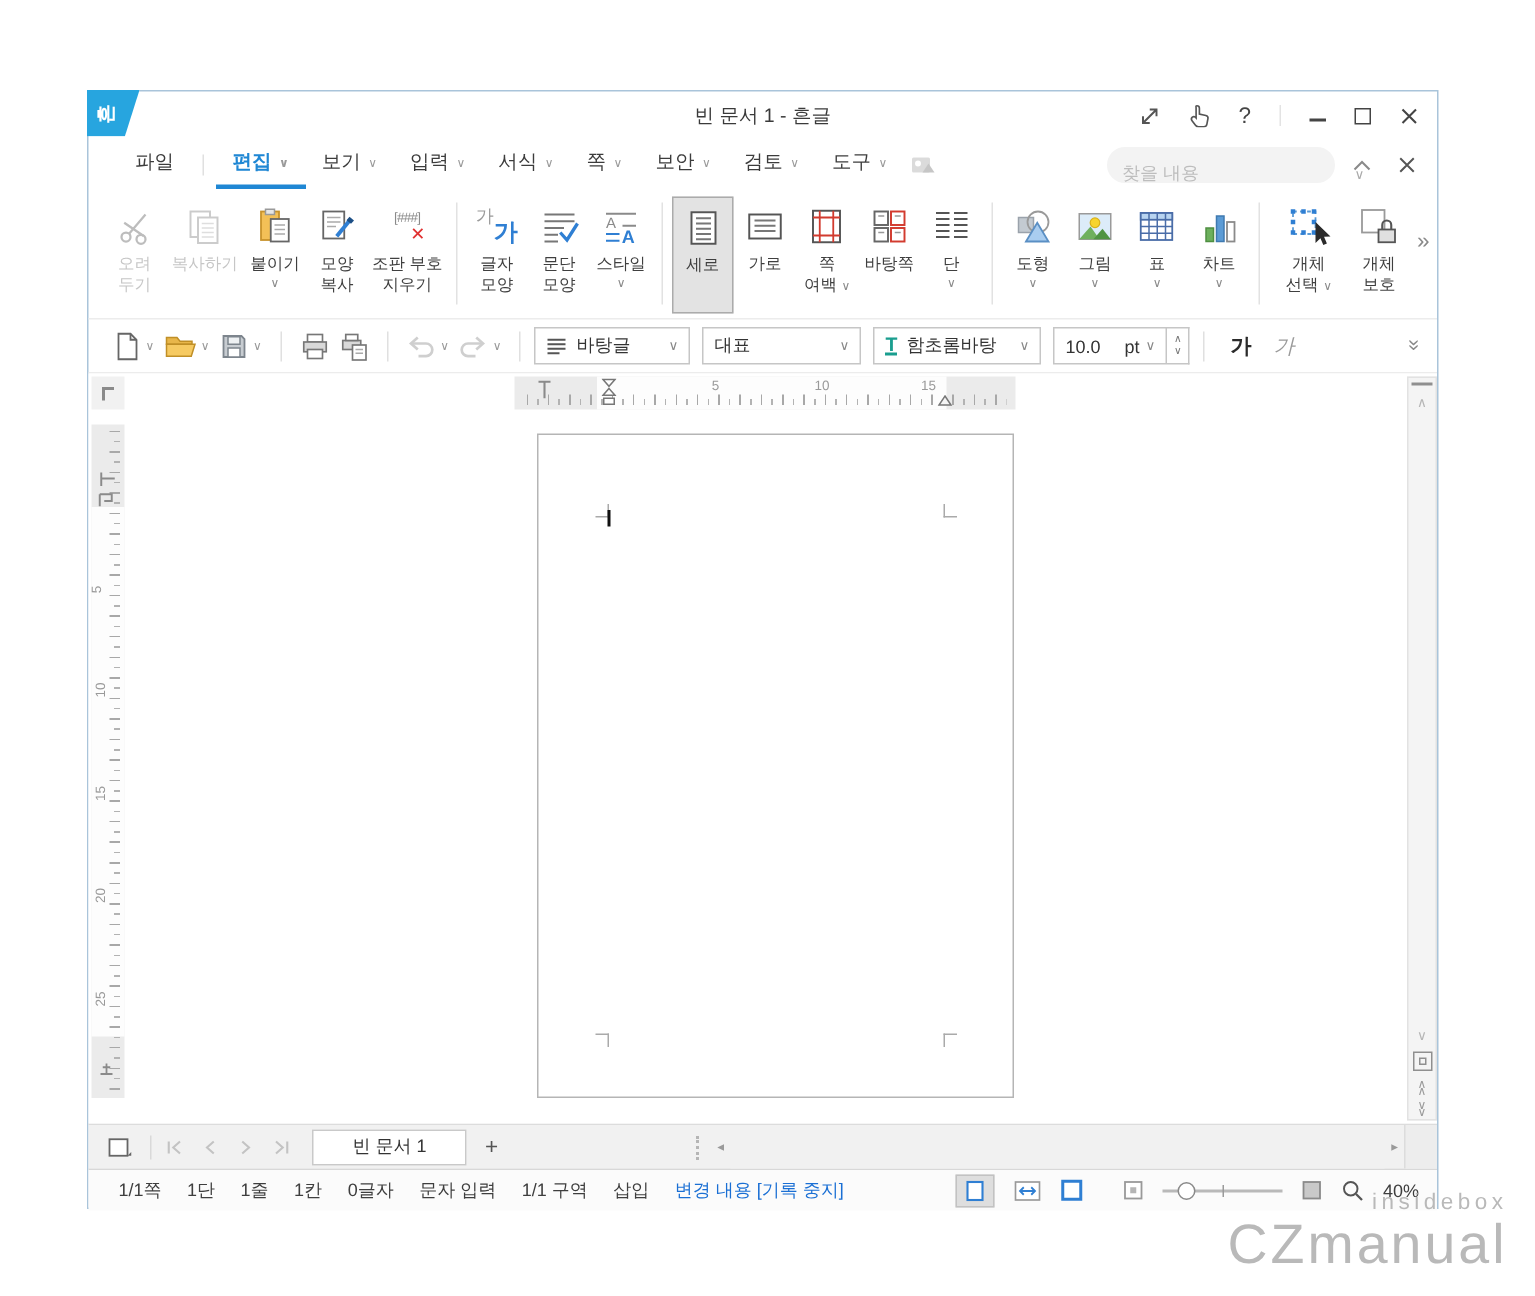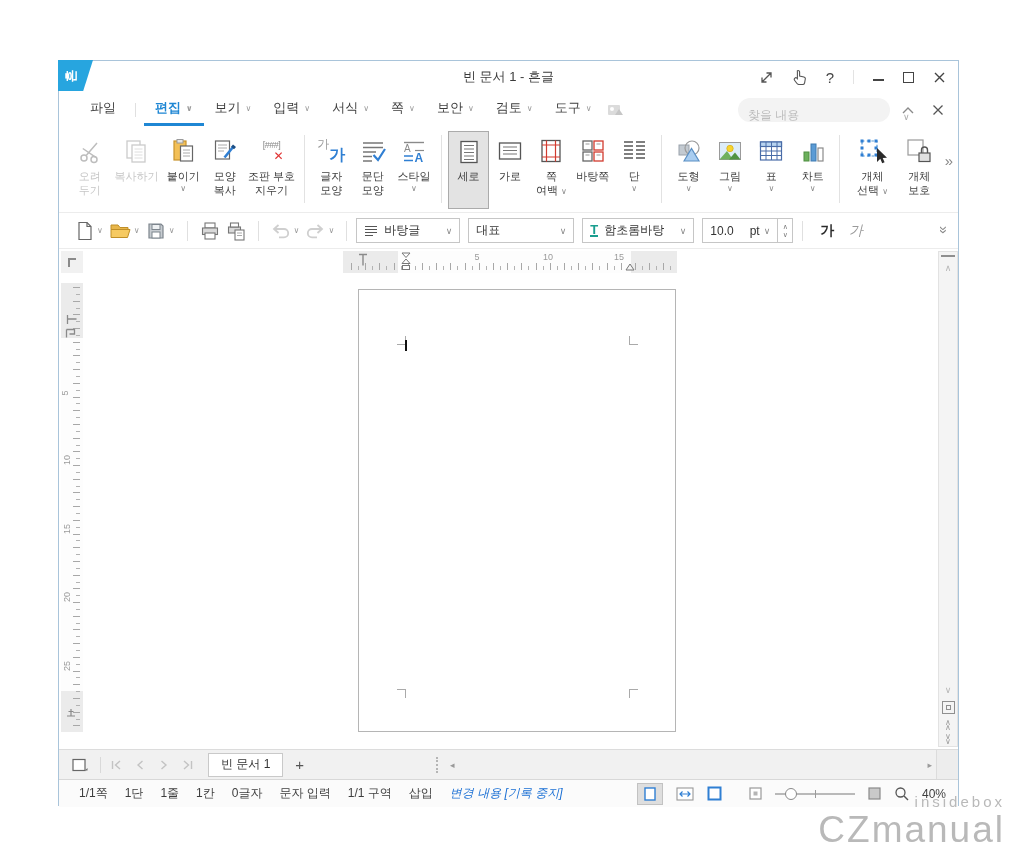--- a/index.html
+++ b/index.html
@@ -39,21 +39,21 @@
 
   
   .ribbon { position:relative; height:87px; display:flex; align-items:flex-start; padding:5px 18px 0 10px; border-bottom:1px solid #ececec; }
   .rbtn { width:46px; display:flex; flex-direction:column; align-items:center; padding-top:2px; cursor:default; }
   .rbtn.wide { width:58px; }
   .ricon { height:36px; display:flex; align-items:center; justify-content:center; }
   .rlabel { font-size:11px; color:#3f3f3f; text-align:center; line-height:14px; white-space:nowrap; }
   .rbtn .chev { font-size:8px; color:#8a8a8a; margin-top:1px; }
   .rlabel .chev-inline { font-size:8px; color:#8a8a8a; }
   .rbtn.disabled .rlabel { color:#c6c6c6; }
-  .rbtn.selected { background:#e3e3e3; border:1px solid #ababab; height:78px;font-family:Liberation Mono, monospace; }
+  .rbtn.selected { background:#e3e3e3; border:1px solid #ababab; height:78px; }
   .rdiv { width:1px; height:68px; background:#e2e2e2; margin:4px 6px 0; flex:none; }
   .ribbon-more { position:absolute; right:5px; top:26px; color:#888; font-size:15px; }
   .erase-ic { display:flex; flex-direction:column; align-items:center; line-height:11px; }
   .erase-ic .hash { font-size:9px; color:#8a8a8a; letter-spacing:-0.5px; }
   .erase-ic .redx { font-size:12px; font-weight:bold; color:#e03131; margin-left:14px; }
   .charshape-ic { position:relative; width:28px; height:30px; }
   .charshape-ic .small { position:absolute; left:0; top:0; font-size:12px; color:#9a9a9a; }
   .charshape-ic .big { position:absolute; right:0; bottom:0; font-size:16px; font-weight:bold; color:#2f7fd3; }
 
   
@@ -106,33 +106,33 @@
   .vs-track { flex:1; }
   .vs-box { width:13px; height:13px; border:1px solid #8f8f8f; display:flex; align-items:center; justify-content:center; margin:4px 0; }
   .vs-box div { width:5px; height:5px; border:1px solid #8f8f8f; }
   .dblchev { display:flex; flex-direction:column; line-height:5px; font-size:8px; color:#9a9a9a; margin:2px 0; }
 
   
   .tabstrip { height:30px; background:#f1f1f1; border-top:1px solid #dcdcdc; display:flex; align-items:center; padding-left:10px; }
   .ts-div { width:1px; height:16px; background:#d9d9d9; margin:0 9px; }
   .ts-nav { display:flex; align-items:center; gap:12px; margin-right:14px; }
   .doc-tab { height:24px; background:#fff; border:1px solid #c9c9c9; display:flex; align-items:center;
-    padding:0 12px; font-size:12px; color:#333; }
+    padding:0 26px; font-size:12px; color:#333; }
   .tab-add { font-size:15px; color:#555; padding:0 12px; }
   .hscroll { flex:1; display:flex; align-items:center; height:100%; margin-left:120px; }
   .hs-grip { width:4px; height:16px; border-left:2px dotted #b5b5b5; margin-right:6px; }
   .hs-arrow { font-size:9px; color:#9a9a9a; padding:0 4px; }
   .hs-track { flex:1; height:100%; background:#f1f1f1; }
   .hs-corner { width:22px; height:100%; background:#ededed; border-left:1px solid #dcdcdc; }
 
   
   .statusbar { height:28px; border-top:1px solid #d8d8d8; background:#fbfbfb; display:flex; align-items:center;
     padding:0 12px 0 20px; font-size:12px; color:#3e3e3e; }
   .sb-item { margin-right:17px; white-space:nowrap; }
-  .sb-track { color:#1a6fd4; white-space:nowrap;font-style:italic; }
+  .sb-track { color:#1a6fd4; white-space:nowrap; }
   .sb-right { margin-left:auto; display:flex; align-items:center; gap:13px; }
   .sb-sel { background:#dedede; border:1px solid #c2c2c2; padding:2px 4px; display:flex; }
   .sb-slider { position:relative; width:80px; height:14px; }
   .sb-slider .track { position:absolute; left:0; right:0; top:6px; height:2px; background:#b9b9b9; }
   .sb-slider .mid { position:absolute; left:40px; top:3px; width:1px; height:8px; background:#9a9a9a; }
   .sb-slider .handle { position:absolute; left:10px; top:1px; width:12px; height:12px; border-radius:50%;
     background:#fff; border:1px solid #8a8a8a; }
   .sb-zoom { font-size:12px; color:#3e3e3e; }
 
   

